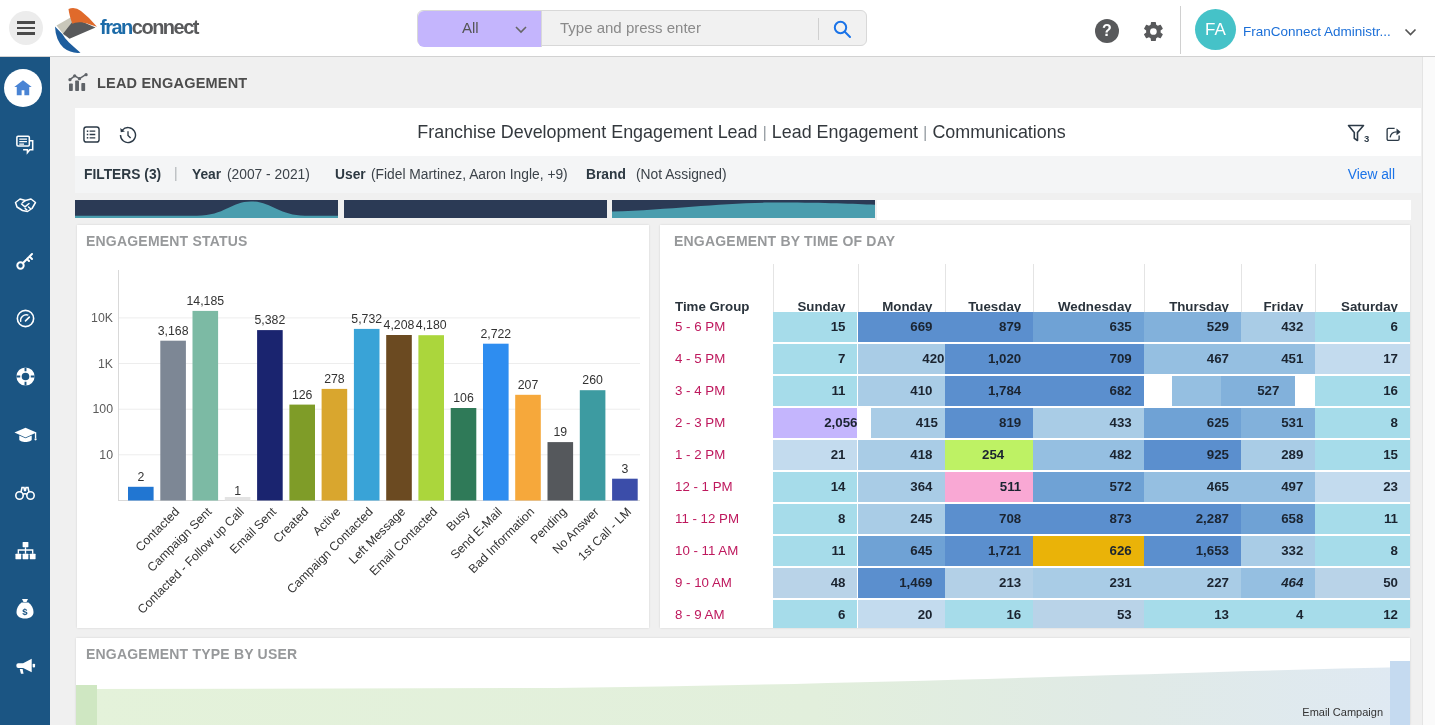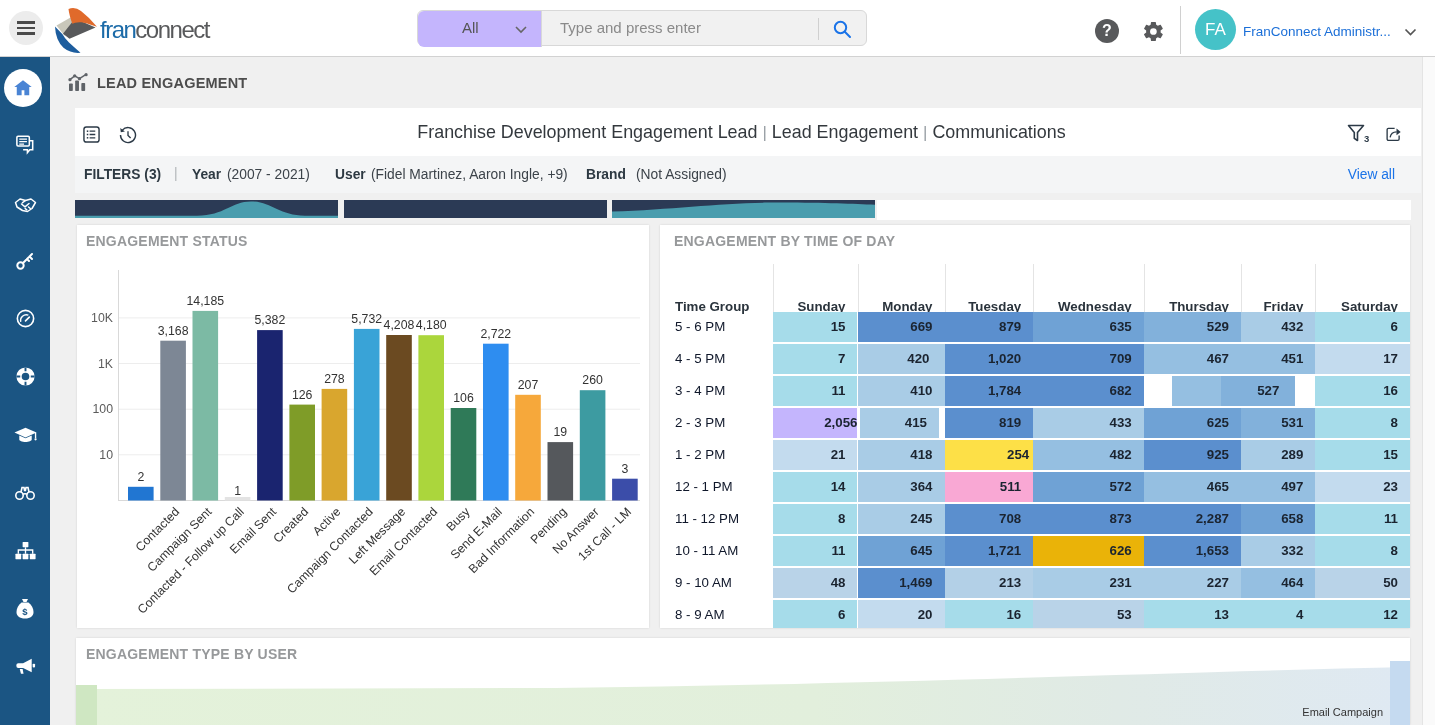--- a/index.html
+++ b/index.html
@@ -1,37 +1,37 @@
 <!DOCTYPE html>
 <html><head><meta charset="utf-8">
 <style>
 * { margin:0; padding:0; box-sizing:border-box; }
 body { width:1435px; height:725px; overflow:hidden; position:relative; background:#f0f0f0;
        font-family:"Liberation Sans", sans-serif; }
 .panel { position:absolute; background:#fff; box-shadow:0 0 2px rgba(0,0,0,0.12); }
 .ptitle { position:absolute; font-size:14px; font-weight:bold; letter-spacing:0.2px; color:#97999b; }
 .hmh { position:absolute; height:22px; line-height:22px; font-size:13.3px; font-weight:bold; color:#2a333c; text-align:right; }
-.hmt { position:absolute; height:30px; line-height:30px; font-size:13.3px; color:#0f172a; }
+.hmt { position:absolute; height:30px; line-height:30px; font-size:13.3px; color:#be185d; }
 .hmc { position:absolute; height:30px; line-height:30px; font-size:13.3px; font-weight:bold; color:#1b2430; text-align:right; }
 </style></head>
 <body>
 
 <div style="position:absolute;left:0;top:0;width:1435px;height:57px;background:#fff;border-bottom:1px solid #d2d2d2;z-index:5">
   <div style="position:absolute;left:9px;top:11px;width:34px;height:34px;border-radius:50%;background:#ececec">
     <div style="position:absolute;left:8px;top:10px;width:18px;height:2.6px;background:#4a4a4a"></div>
     <div style="position:absolute;left:8px;top:15.7px;width:18px;height:2.6px;background:#4a4a4a"></div>
     <div style="position:absolute;left:8px;top:21.4px;width:18px;height:2.6px;background:#4a4a4a"></div>
   </div>
   <svg width="44" height="46" viewBox="0 0 44 46" style="position:absolute;left:54px;top:8px">
     <path d="M2.5,17.5 L20,7.5 L28,19 L10.5,27.5 Z" fill="#c9c7ba"></path>
     <path d="M21,10.5 L41.5,19.5 L15.5,30.8 L9,25.8 Z" fill="#58595b"></path>
     <path d="M14.5,1 Q21,-1.5 27,3 Q36,10 43,18.8 Q31,14.5 27.5,14.2 Q21,13.8 18.3,15.8 Q15.2,7 14.5,1 Z" fill="#e06a2b"></path>
     <path d="M1,18.5 Q1.5,32 9.5,39.8 Q17,45.8 26.5,44.8 Q20.5,39.5 15,34.5 Q10.5,30 8.5,26.2 Z" fill="#1d5d9e"></path>
   </svg>
-  <div style="position:absolute;left:100px;top:16px;font-size:24px;font-weight:normal;letter-spacing:-1.5px;color:#58595b"><span style="color:#1c6ba8">fran</span>connect</div>
+  <div style="position:absolute;left:100px;top:16px;font-size:20px;font-weight:bold;letter-spacing:-1.5px;color:#58595b"><span style="color:#1c6ba8">fran</span>connect</div>
   <div style="position:absolute;left:417px;top:10px;width:450px;height:36px;border:1px solid #d8d8d8;border-radius:6px;background:#f1f1f1">
     <div style="position:absolute;left:0;top:0;width:124px;height:36px;background:#c4b5fd;border-right:1px solid #d8d8d8;border-radius:6px 0 0 6px">
       <span style="position:absolute;left:44px;top:8px;font-size:15px;color:#555">All</span>
       <svg width="12" height="8" viewBox="0 0 12 8" style="position:absolute;right:14px;top:15px">
           <path d="M1 1l5 5 5-5" stroke="#666" stroke-width="1.6" fill="none"></path>
         </svg>
     </div>
     <span style="position:absolute;left:142px;top:8px;font-size:15px;color:#8a8a8a">Type and press enter</span>
     <div style="position:absolute;right:47px;top:7px;width:1px;height:22px;background:#d0d0d0"></div>
     <svg width="20" height="20" viewBox="0 0 20 20" style="position:absolute;right:14px;top:8px">
@@ -295,46 +295,46 @@
     <div class="hmt" style="left:15px;top:87.0px">5 - 6 PM</div>
     <div class="hmc" style="left:112.8px;top:87.0px;width:84.7px;padding-right:12px;background:#a6dcea;">15</div>
     <div class="hmc" style="left:197.5px;top:87.0px;width:87.0px;padding-right:12px;background:#5b8fce;">669</div>
     <div class="hmc" style="left:284.5px;top:87.0px;width:88.7px;padding-right:12px;background:#5b8fce;">879</div>
     <div class="hmc" style="left:373.2px;top:87.0px;width:110.5px;padding-right:12px;background:#6fa2d5;">635</div>
     <div class="hmc" style="left:483.7px;top:87.0px;width:97.3px;padding-right:12px;background:#82b1db;">529</div>
     <div class="hmc" style="left:581.0px;top:87.0px;width:74.4px;padding-right:12px;background:#a9cce6;">432</div>
     <div class="hmc" style="left:655.4px;top:87.0px;width:94.6px;padding-right:12px;background:#a6dcea;">6</div>
     <div class="hmt" style="left:15px;top:119.0px">4 - 5 PM</div>
     <div class="hmc" style="left:112.8px;top:119.0px;width:84.7px;padding-right:12px;background:#a6dcea;">7</div>
-    <div class="hmc" style="left:197.5px;top:119.0px;width:87.0px;padding-right:15px;background:#a9cce6;">420</div>
+    <div class="hmc" style="left:197.5px;top:119.0px;width:87.0px;padding-right:0;background:#a9cce6;">420</div>
     <div class="hmc" style="left:284.5px;top:119.0px;width:88.7px;padding-right:12px;background:#5b8fce;">1,020</div>
     <div class="hmc" style="left:373.2px;top:119.0px;width:110.5px;padding-right:12px;background:#5b8fce;">709</div>
     <div class="hmc" style="left:483.7px;top:119.0px;width:97.3px;padding-right:12px;background:#95bfe1;">467</div>
     <div class="hmc" style="left:581.0px;top:119.0px;width:74.4px;padding-right:12px;background:#95bfe1;">451</div>
     <div class="hmc" style="left:655.4px;top:119.0px;width:94.6px;padding-right:12px;background:#c3dbee;">17</div>
     <div class="hmt" style="left:15px;top:151.1px">3 - 4 PM</div>
     <div class="hmc" style="left:112.8px;top:151.1px;width:84.7px;padding-right:12px;background:#a6dcea;">11</div>
     <div class="hmc" style="left:197.5px;top:151.1px;width:87.0px;padding-right:12px;background:#a9cce6;">410</div>
     <div class="hmc" style="left:284.5px;top:151.1px;width:88.7px;padding-right:12px;background:#5b8fce;">1,784</div>
     <div class="hmc" style="left:373.2px;top:151.1px;width:110.5px;padding-right:12px;background:#5b8fce;">682</div>
     <div class="hmc" style="left:483.7px;top:151.1px;width:97.3px;padding-right:12px;background:#95bfe1;margin-left:28px;">450</div>
     <div class="hmc" style="left:561px;top:151.1px;width:74.4px;padding-right:16px;background:#82b1db;">527</div>
     <div class="hmc" style="left:655.4px;top:151.1px;width:94.6px;padding-right:12px;background:#a6dcea;">16</div>
     <div class="hmt" style="left:15px;top:183.1px">2 - 3 PM</div>
     <div class="hmc" style="left:112.8px;top:183.1px;width:84.7px;padding-right:0;background:#c4b5fd;">2,056</div>
-    <div class="hmc" style="left:200px;top:183.1px;width:79px;padding-right:12px;background:#a9cce6;padding-left:20px;">415</div>
+    <div class="hmc" style="left:211px;top:183.1px;width:79px;padding-right:12px;background:#a9cce6;padding-left:20px;">415</div>
     <div class="hmc" style="left:284.5px;top:183.1px;width:88.7px;padding-right:12px;background:#5b8fce;">819</div>
     <div class="hmc" style="left:373.2px;top:183.1px;width:110.5px;padding-right:12px;background:#a9cce6;">433</div>
     <div class="hmc" style="left:483.7px;top:183.1px;width:97.3px;padding-right:12px;background:#6fa2d5;">625</div>
     <div class="hmc" style="left:581.0px;top:183.1px;width:74.4px;padding-right:12px;background:#82b1db;">531</div>
     <div class="hmc" style="left:655.4px;top:183.1px;width:94.6px;padding-right:12px;background:#a6dcea;">8</div>
     <div class="hmt" style="left:15px;top:215.2px">1 - 2 PM</div>
     <div class="hmc" style="left:112.8px;top:215.2px;width:84.7px;padding-right:12px;background:#c3dbee;">21</div>
     <div class="hmc" style="left:197.5px;top:215.2px;width:87.0px;padding-right:12px;background:#a9cce6;">418</div>
-    <div class="hmc" style="left:284.5px;top:215.2px;width:88.7px;padding-right:4px;background:#fde047;">254</div>
+    <div class="hmc" style="left:284.5px;top:215.2px;width:88.7px;padding-right:29px;background:#bef264;">254</div>
     <div class="hmc" style="left:373.2px;top:215.2px;width:110.5px;padding-right:12px;background:#95bfe1;">482</div>
     <div class="hmc" style="left:483.7px;top:215.2px;width:97.3px;padding-right:12px;background:#5b8fce;">925</div>
     <div class="hmc" style="left:581.0px;top:215.2px;width:74.4px;padding-right:12px;background:#a9cce6;">289</div>
     <div class="hmc" style="left:655.4px;top:215.2px;width:94.6px;padding-right:12px;background:#a6dcea;">15</div>
     <div class="hmt" style="left:15px;top:247.2px">12 - 1 PM</div>
     <div class="hmc" style="left:112.8px;top:247.2px;width:84.7px;padding-right:12px;background:#a6dcea;">14</div>
     <div class="hmc" style="left:197.5px;top:247.2px;width:87.0px;padding-right:12px;background:#a9cce6;">364</div>
     <div class="hmc" style="left:284.5px;top:247.2px;width:88.7px;padding-right:12px;background:#f9a8d4;">511</div>
     <div class="hmc" style="left:373.2px;top:247.2px;width:110.5px;padding-right:12px;background:#6fa2d5;">572</div>
     <div class="hmc" style="left:483.7px;top:247.2px;width:97.3px;padding-right:12px;background:#95bfe1;">465</div>
@@ -355,21 +355,21 @@
     <div class="hmc" style="left:373.2px;top:311.3px;width:110.5px;padding-right:12px;background:#eab308;">626</div>
     <div class="hmc" style="left:483.7px;top:311.3px;width:97.3px;padding-right:12px;background:#5b8fce;">1,653</div>
     <div class="hmc" style="left:581.0px;top:311.3px;width:74.4px;padding-right:12px;background:#a9cce6;">332</div>
     <div class="hmc" style="left:655.4px;top:311.3px;width:94.6px;padding-right:12px;background:#a6dcea;">8</div>
     <div class="hmt" style="left:15px;top:343.4px">9 - 10 AM</div>
     <div class="hmc" style="left:112.8px;top:343.4px;width:84.7px;padding-right:12px;background:#b9d3e8;">48</div>
     <div class="hmc" style="left:197.5px;top:343.4px;width:87.0px;padding-right:12px;background:#5b8fce;">1,469</div>
     <div class="hmc" style="left:284.5px;top:343.4px;width:88.7px;padding-right:12px;background:#b3d0e7;">213</div>
     <div class="hmc" style="left:373.2px;top:343.4px;width:110.5px;padding-right:12px;background:#a9cce6;">231</div>
     <div class="hmc" style="left:483.7px;top:343.4px;width:97.3px;padding-right:12px;background:#a9cce6;">227</div>
-    <div class="hmc" style="left:581.0px;top:343.4px;width:74.4px;padding-right:12px;background:#95bfe1;">464</div>
+    <div class="hmc" style="left:581.0px;top:343.4px;width:74.4px;padding-right:12px;background:#95bfe1;font-style:italic;">464</div>
     <div class="hmc" style="left:655.4px;top:343.4px;width:94.6px;padding-right:12px;background:#b9d3e8;">50</div>
     <div class="hmt" style="left:15px;top:375.4px">8 - 9 AM</div>
     <div class="hmc" style="left:112.8px;top:375.4px;width:84.7px;padding-right:12px;background:#a6dcea;">6</div>
     <div class="hmc" style="left:197.5px;top:375.4px;width:87.0px;padding-right:12px;background:#c3dbee;">20</div>
     <div class="hmc" style="left:284.5px;top:375.4px;width:88.7px;padding-right:12px;background:#a6dcea;">16</div>
     <div class="hmc" style="left:373.2px;top:375.4px;width:110.5px;padding-right:12px;background:#b9d3e8;">53</div>
     <div class="hmc" style="left:483.7px;top:375.4px;width:97.3px;padding-right:12px;background:#a6dcea;">13</div>
     <div class="hmc" style="left:581.0px;top:375.4px;width:74.4px;padding-right:12px;background:#a6dcea;">4</div>
     <div class="hmc" style="left:655.4px;top:375.4px;width:94.6px;padding-right:12px;background:#a6dcea;">12</div>
 </div>

